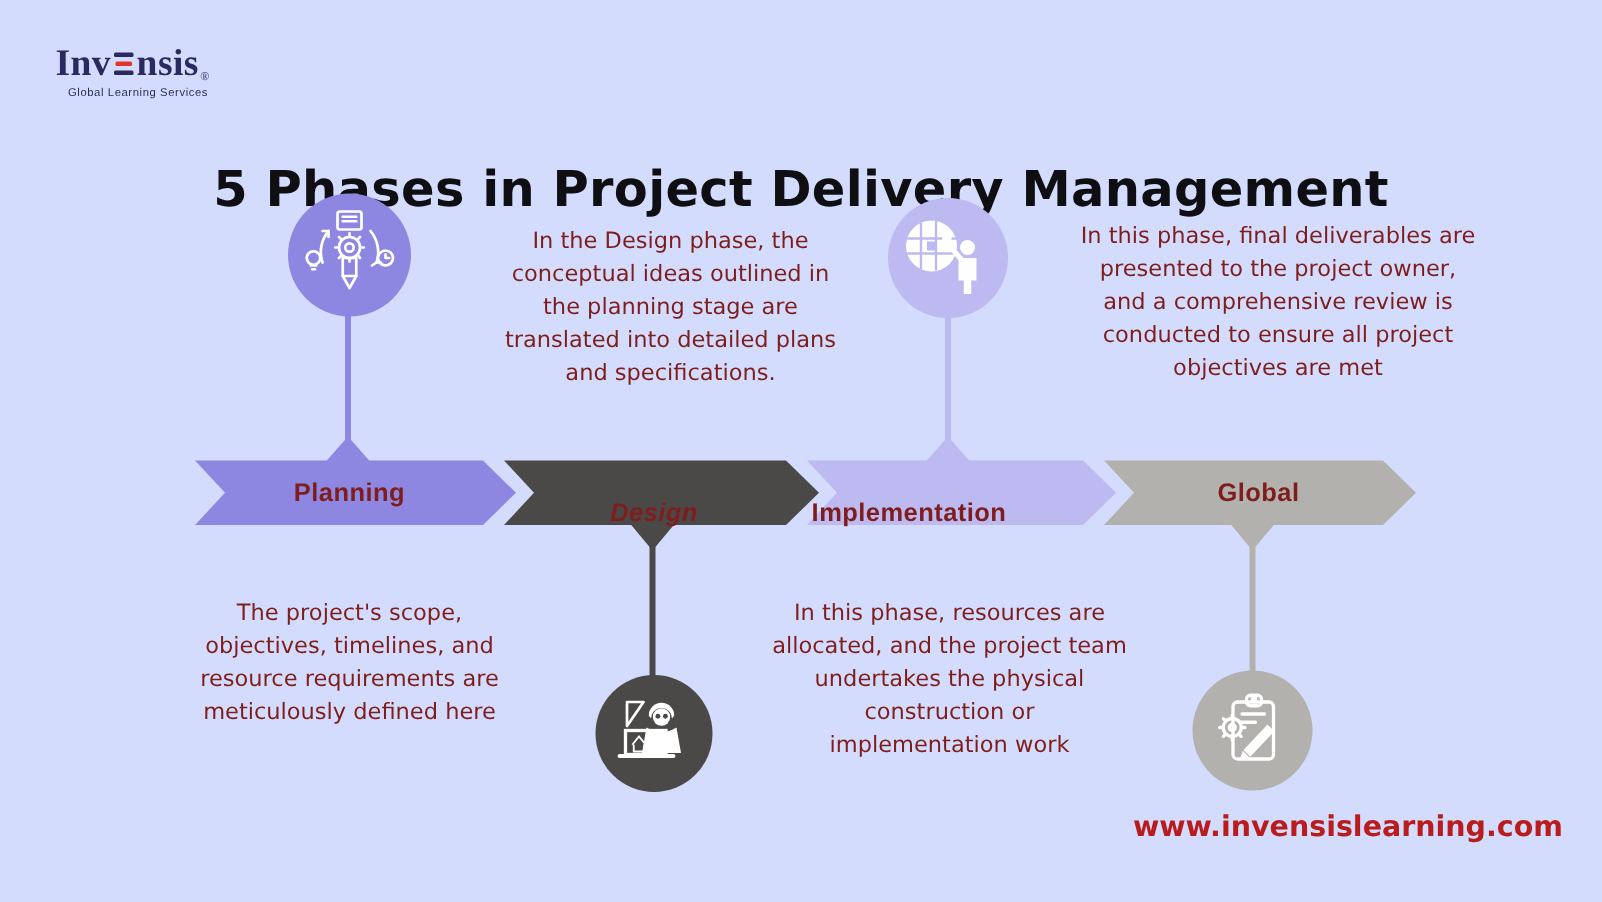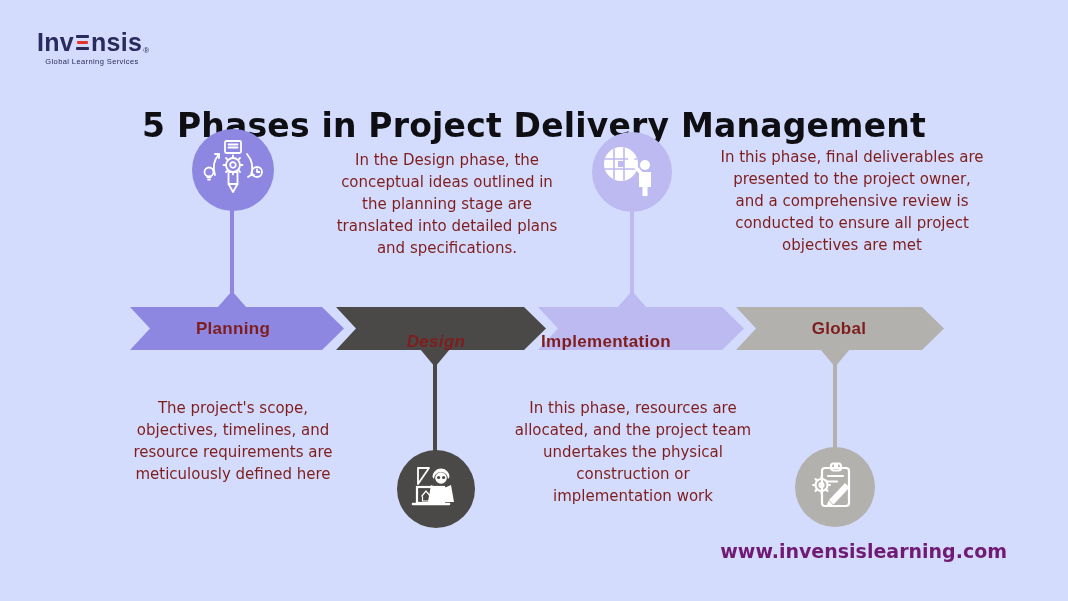--- a/index.html
+++ b/index.html
@@ -18,34 +18,34 @@
     white-space:pre-line;
   }
   .phase-label{
     color:#7f1d1d;font-weight:bold;font-size:17px;text-align:center;
     height:24px;line-height:24px;letter-spacing:.3px;
     font-family:"Liberation Sans",sans-serif;
   }
   .logo{left:37px;top:30px;width:110px;}
   .brand{
     display:flex;align-items:center;
-    font-family:Liberation Sans, sans-serif;font-weight:bold;
+    font-family:Liberation Serif, serif;font-weight:bold;
     font-size:25px;color:#2b2a5e;letter-spacing:.3px;line-height:1;
   }
   .ebars{display:inline-flex;flex-direction:column;gap:2.5px;margin:0 2px;}
   .ebars i{display:block;width:13px;height:3.5px;background:#2b2a5e;border-radius:1px;}
   .ebars i.red{background:#e63329;width:11px;align-self:center;}
   .registered{font-size:8px;align-self:flex-end;margin-left:1px;color:#2b2a5e;font-weight:normal;}
   .tagline{
     font-family:"Liberation Sans",sans-serif;font-size:7.5px;
     color:#2b2a5e;text-align:center;margin-top:2px;letter-spacing:.4px;
   }
   .url{
-    left:687px;top:540px;width:320px;text-align:right;
-    font-size:19px;font-weight:bold;color:#701a75;text-decoration:none;display:block;
+    left:722px;top:540px;width:320px;text-align:right;
+    font-size:19px;font-weight:bold;color:#b91c1c;text-decoration:none;display:block;
   }
   svg{display:block;}
 </style>
 </head>
 <body bgcolor="#d3dcfc">
 
 <div class="abs logo">
   <div class="brand">
     <span>Inv</span>
     <span class="ebars">

